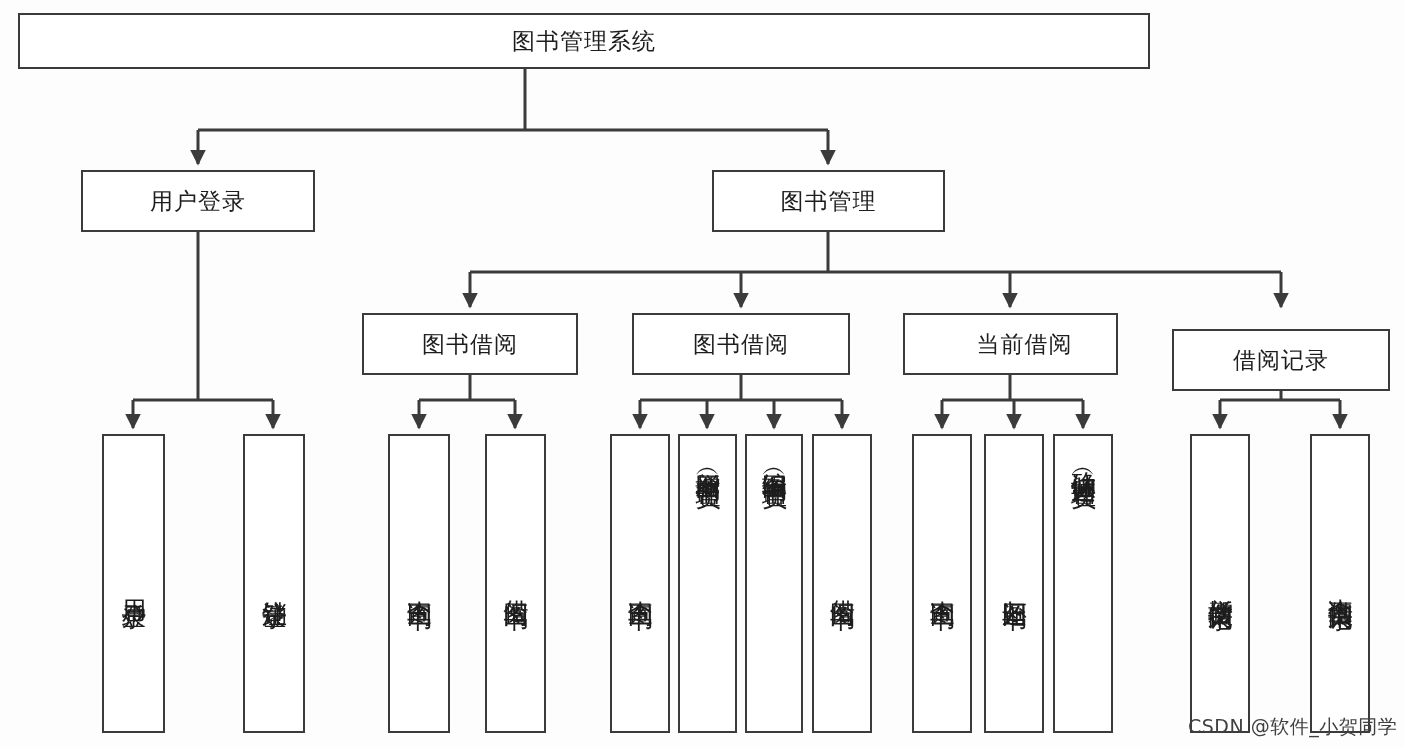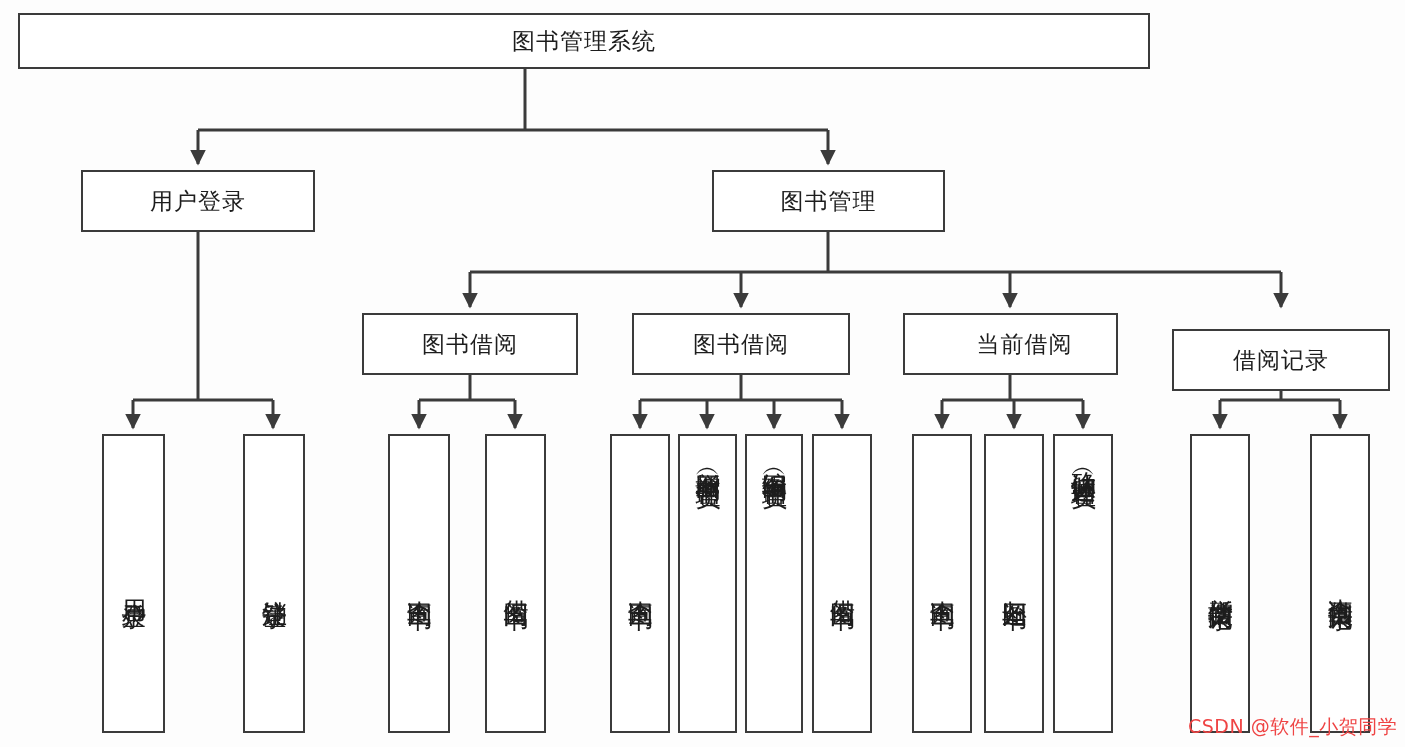--- a/index.html
+++ b/index.html
@@ -177,15 +177,15 @@
   <div class="node vert" id="node-leaf-10" style="left: 1053px; top: 434px; width: 60px; height: 299px;">
     <span class="vtext">确认归还（管理员）</span>
   </div>
   <div class="node vert mid" id="node-leaf-11" style="left: 1190px; top: 434px; width: 60px; height: 299px;">
     <span class="vtext">新增借阅记录</span>
   </div>
   <div class="node vert mid" id="node-leaf-12" style="left: 1310px; top: 434px; width: 60px; height: 299px;">
     <span class="vtext">查询借阅记录</span>
   </div>
 
-  <div class="watermark" id="watermark" style="left: 1188px; top: 714px; color: #ef4444;">CSDN @软件_小贺同学</div>
+  <div class="watermark" id="watermark" style="left: 1188px; top: 714px; color: #404040;">CSDN @软件_小贺同学</div>
 
 </div>
 
 </body></html>

